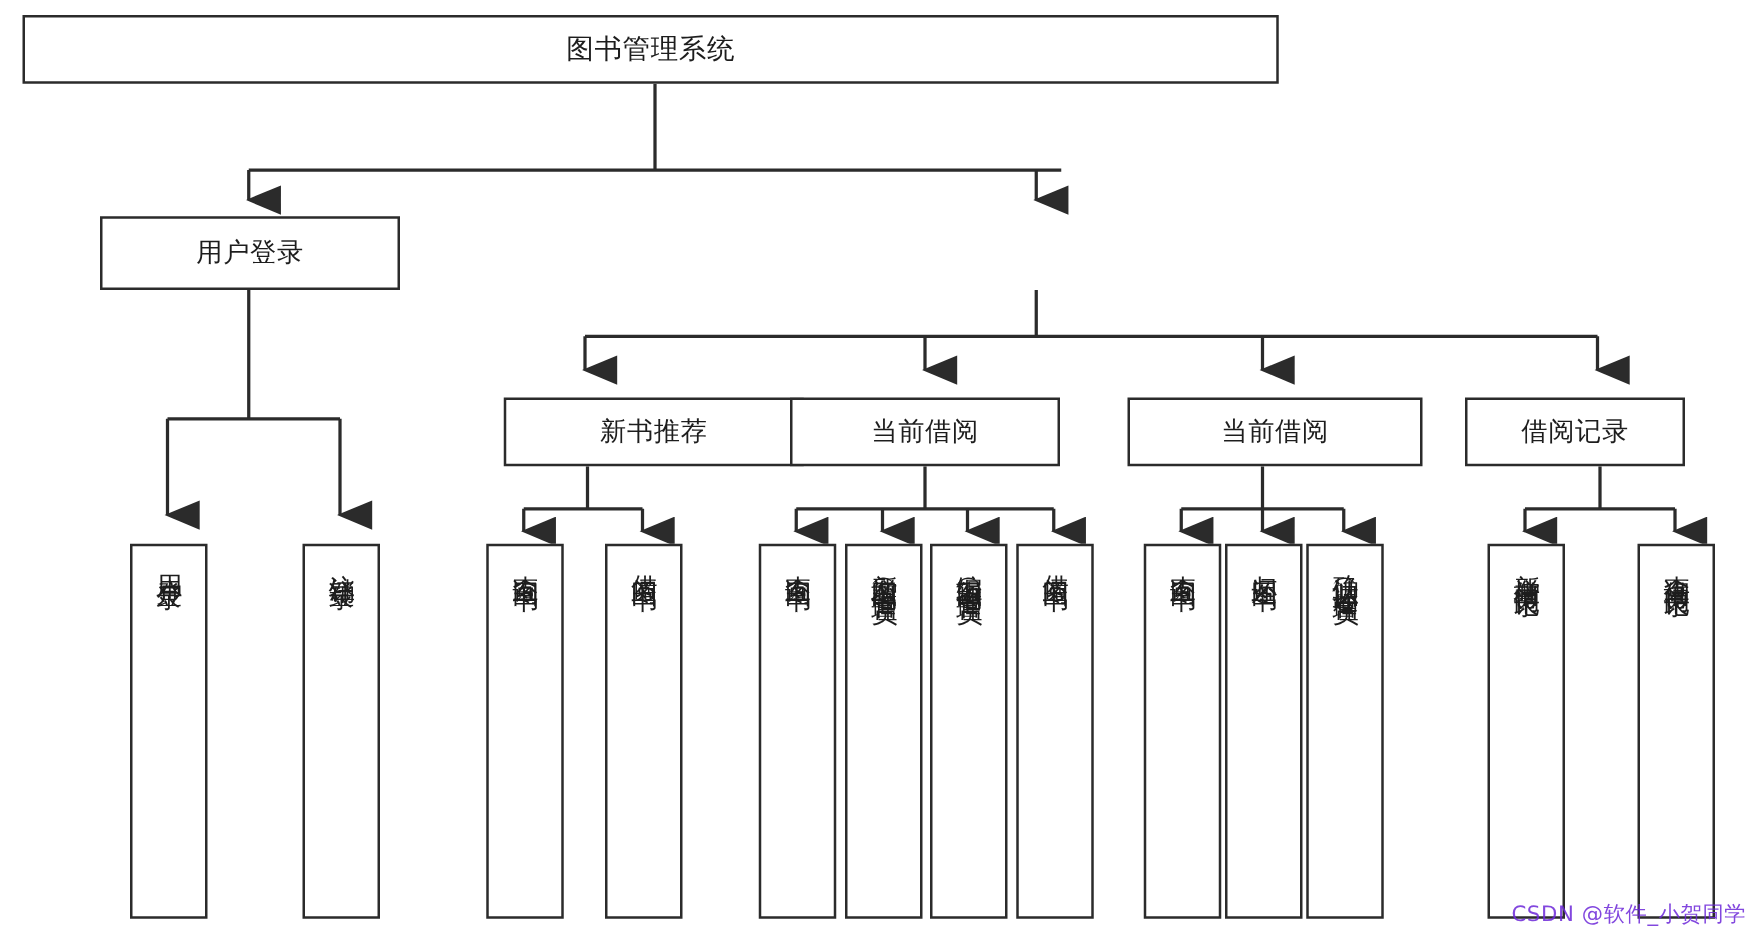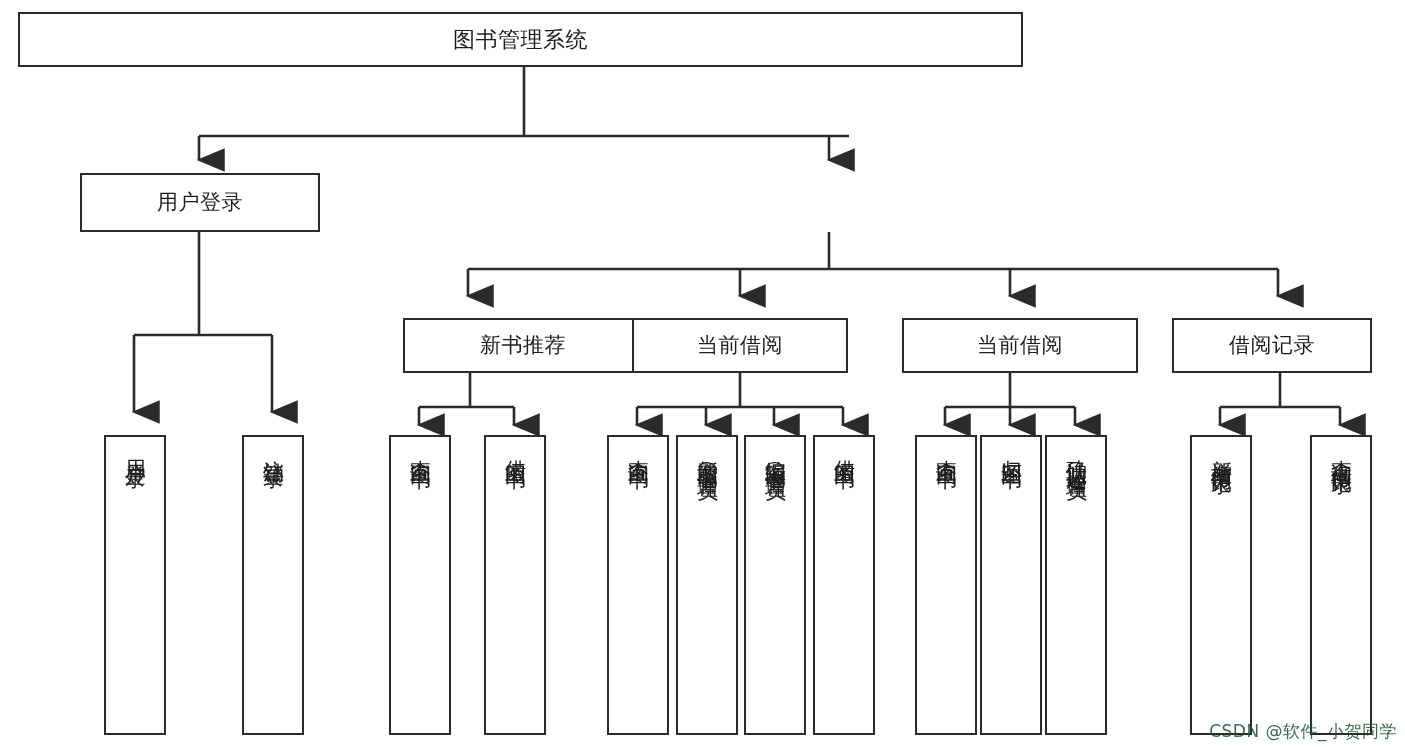--- a/index.html
+++ b/index.html
@@ -75,21 +75,21 @@
     -webkit-text-orientation: upright;
     white-space: nowrap;
     line-height: 1.1;
     letter-spacing: 3px;
   }
   .watermark {
     position: absolute;
     right: 8px;
     bottom: 4px;
     font-size: 17px;
-    color: #14532d;
+    color: #6d28d9;
     opacity: 0.85;
     z-index: 5;
     letter-spacing: 0.5px;
     white-space: nowrap;
   }
 </style>
 </head>
 <body>
 
 <div id="canvas">
@@ -154,21 +154,21 @@
 
   <div class="node lvl3" style="left:362px; top:318px; width:240px;margin-left:41px;">
     <span class="label">新书推荐</span>
   </div>
   <div class="node lvl3" style="left:632px; top:318px; width:216px;">
     <span class="label">当前借阅</span>
   </div>
   <div class="node lvl3" style="left:902px; top:318px; width:236px;">
     <span class="label">当前借阅</span>
   </div>
-  <div class="node lvl3" style="left:1172px; top:318px; width:200px;">
+  <div class="node lvl3" style="left:1172px; top:318px; width:176px;">
     <span class="label">借阅记录</span>
   </div>
 
   <div class="node leaf" style="left:104px;">
     <span class="label">用户登录</span>
   </div>
   <div class="node leaf" style="left:242px;">
     <span class="label">注销登录</span>
   </div>
 

